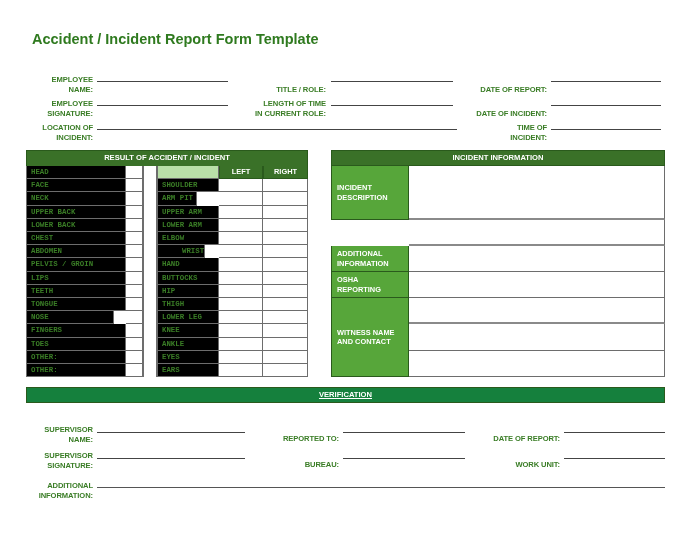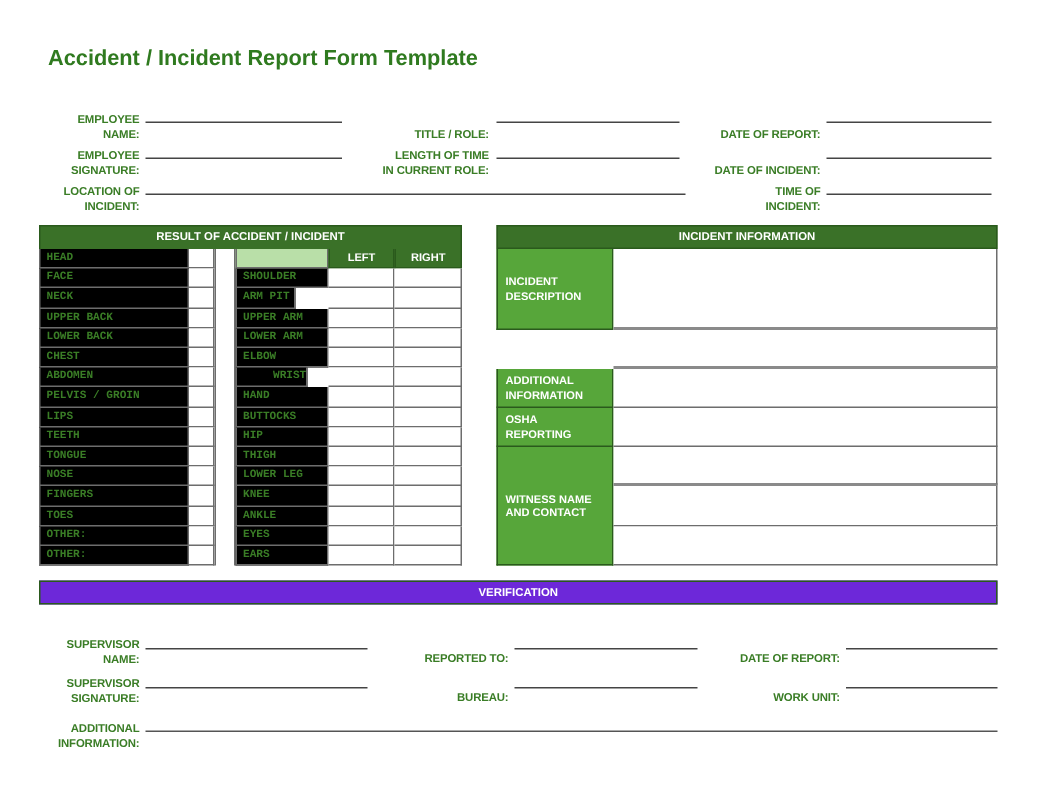--- a/index.html
+++ b/index.html
@@ -21,21 +21,21 @@
   .gapcol { position:absolute; left:117px; top:16px; width:14px; height:211px; border-left:1px solid #6d6d6d; border-right:1px solid #6d6d6d; box-sizing:border-box; background:#fff; }
 
   
   .rtable { position:absolute; left:331px; top:150px; width:334px; height:228px; }
   .rhead { position:absolute; left:0; top:0; width:334px; height:16px; background:#3a7128; border:1px solid #2a5a1c; box-sizing:border-box; color:#fff; font-size:7.6px; font-weight:bold; text-align:center; line-height:14px; }
   .rlab { position:absolute; left:0; width:78px; background:#57a63a; border:1px solid #2a5a1c; border-top:none; box-sizing:border-box; color:#fff; font-size:7.4px; font-weight:bold; line-height:9.5px; padding-left:5px; display:flex; align-items:center; }
   .rval { position:absolute; left:78px; width:256px; background:#fff; border:1px solid #6d6d6d; border-left:none; border-top:none; box-sizing:border-box; }
   .rval.shade { border-bottom:2px solid #8a8a8a; }
 
   
-  .vbar { position:absolute; left:26px; top:387px; width:639px; height:16px; background:#6d28d9; border:1px solid #2a5a1c; box-sizing:border-box; color:#fff; font-size:7.6px; font-weight:bold; text-align:center; line-height:14px; }
+  .vbar { position:absolute; left:26px; top:387px; width:639px; height:16px; background:#15803d; border:1px solid #2a5a1c; box-sizing:border-box; color:#fff; font-size:7.6px; font-weight:bold; text-align:center; line-height:14px;text-decoration:underline; }
 </style>
 </head>
 <body>
 
 <div class="title">Accident / Incident Report Form Template</div>
 
 <div class="lbl" style="left:30px; top:63px; width:63px;">
   <div>EMPLOYEE</div>
   <div>NAME:</div>
 </div>
@@ -149,21 +149,21 @@
         <div class="cell box" style="left: 237px; width: 45px;"></div>
       </div>
       <div class="lrow" style="top: 148px;">
         <div class="cell lab" style="left: 0px; width: 100px;">TONGUE</div>
         <div class="cell box" style="left: 100px; width: 17px;"></div>
         <div class="cell lab" style="left: 131px; width: 62px;">THIGH</div>
         <div class="cell box" style="left: 193px; width: 44px;"></div>
         <div class="cell box" style="left: 237px; width: 45px;"></div>
       </div>
       <div class="lrow" style="top: 161.2px;">
-        <div class="cell lab" style="left: 0px; width: 100px;">NOSE</div>
+        <div class="cell lab" style="left: 0px; width: 88px;">NOSE</div>
         <div class="cell box" style="left: 100px; width: 17px;"></div>
         <div class="cell lab" style="left: 131px; width: 62px;">LOWER LEG</div>
         <div class="cell box" style="left: 193px; width: 44px;"></div>
         <div class="cell box" style="left: 237px; width: 45px;"></div>
       </div>
       <div class="lrow" style="top: 174.4px;">
         <div class="cell lab" style="left: 0px; width: 100px;">FINGERS</div>
         <div class="cell box" style="left: 100px; width: 17px;"></div>
         <div class="cell lab" style="left: 131px; width: 62px;">KNEE</div>
         <div class="cell box" style="left: 193px; width: 44px;"></div>

